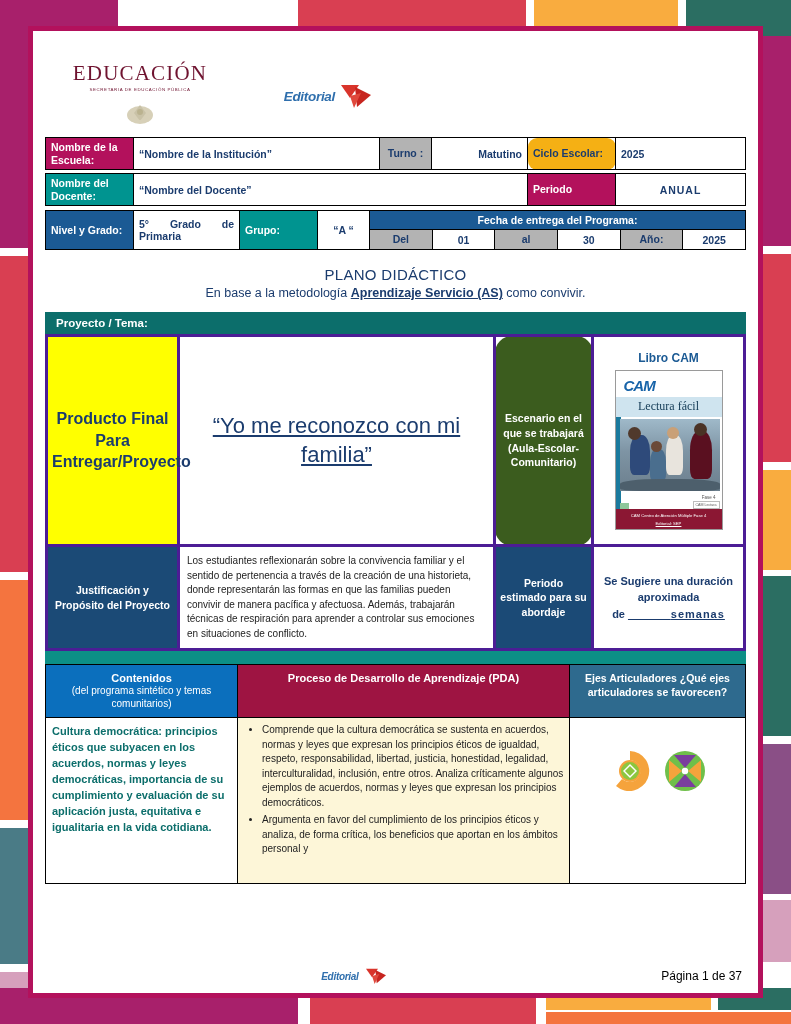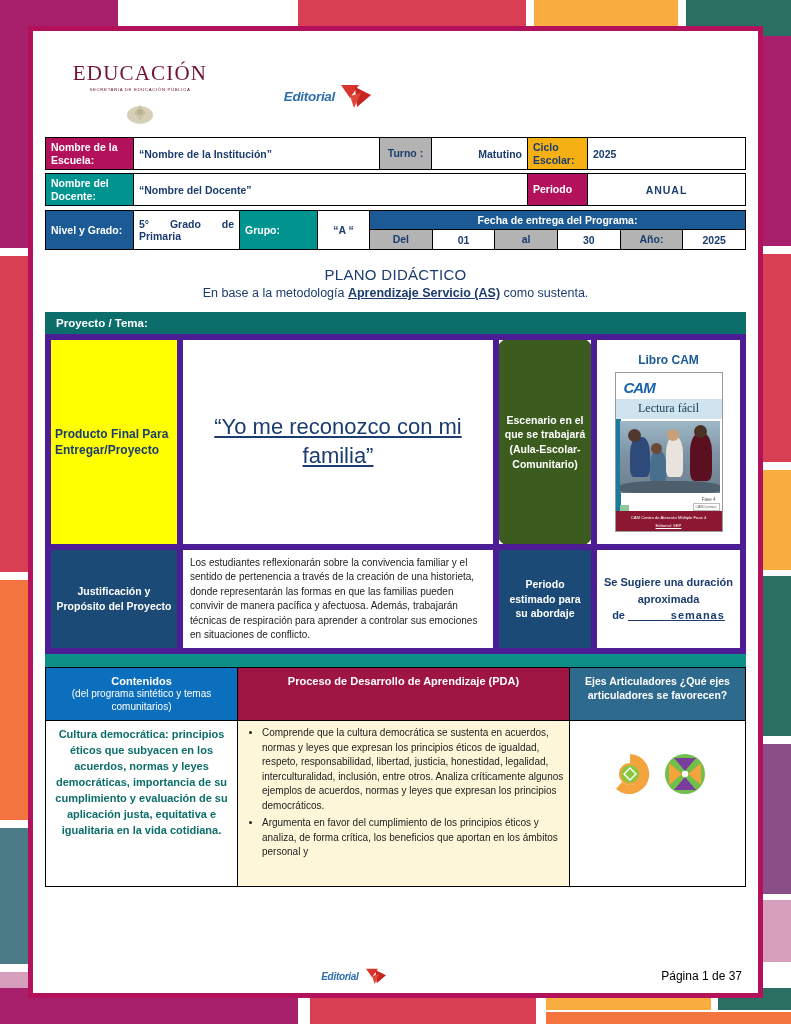--- a/index.html
+++ b/index.html
@@ -90,22 +90,22 @@
   .proy-bar {
     margin-top: 12px;
     background: #0c6e6b;
     color: #fff; font-weight: bold; font-size: 11.5px;
     padding: 4px 10px;
     border: 1px solid #0c6e6b;
   }
 
   
   table.proj { width: 100%; border-collapse: collapse; table-layout: fixed; }
-  table.proj td { border: 6px solid #4c1d95; vertical-align: middle; margin-top: 14px; }
-  .cell-yellow { background:#ffff00; color:#1b3c6e; font-weight:bold; font-size:12px; text-align:left; line-height:1.35; padding:4px;}
+  table.proj td { border: 3px solid #4c1d95; vertical-align: middle; margin-top: 14px; }
+  .cell-yellow { background:#ffff00; color:#1b3c6e; font-weight:bold; font-size:16px; text-align:center; line-height:1.35; padding:4px;}
   .cell-title { background:#fff; text-align:center; padding:10px 6px;}
   .cell-title span { font-size:22px; color:#1b3c6e; text-decoration: underline; line-height:1.3; }
   .cell-green { background:#3b5c1e; color:#fff; font-weight:bold; font-size:10.5px; text-align:center; line-height:1.4; padding:4px;}
   .cell-book { background:#fff; text-align:center; vertical-align:top; padding:5px 4px;}
   .libro-cam { font-size:12px; font-weight:bold; color:#1b5a94; margin-bottom:5px;}
   .cell-navy { background:#1b4a76; color:#fff; font-weight:bold; font-size:10.5px; text-align:center; line-height:1.4; padding:4px;}
   .cell-para { background:#fff; color:#222; font-size:10px; line-height:1.45; padding:5px 7px; vertical-align:top;}
   .cell-sug { background:#fff; text-align:center; color:#1b3c6e; font-weight:bold; font-size:11px; line-height:1.5; padding:5px;}
   .cell-sug u { letter-spacing: 1px; }
 
@@ -129,21 +129,21 @@
   .teal-div { height: 13px; background: #0c8f86; }
 
   
   table.cont { width:100%; border-collapse:collapse; table-layout:fixed; }
   table.cont td { border:1px solid #000; vertical-align:top; }
   .h-conten { background:#0b6fbd; color:#fff; text-align:center; padding:7px 4px; }
   .h-conten .b { font-weight:bold; font-size:11px; }
   .h-conten .s { font-size:10px; line-height:1.3; }
   .h-pda { background:#9e1442; color:#fff; text-align:center; font-weight:bold; font-size:11px; padding:7px 4px; }
   .h-ejes { background:#2e6a8e; color:#fff; text-align:center; font-weight:bold; font-size:10.5px; line-height:1.35; padding:6px 4px; }
-  .td-conten { background:#fff; color:#0c6e6b; font-weight:bold; font-size:11px; text-align:center; line-height:1.45; padding:6px 6px; }
+  .td-conten { background:#fff; color:#0c6e6b; font-weight:bold; font-size:11px; line-height:1.45; padding:6px 6px; }
   .td-pda { background:#fdf6d8; padding:5px 5px 5px 2px; }
   .td-pda ul { margin:0; padding-left:22px; }
   .td-pda li { font-size:10px; color:#222; line-height:1.45; margin-bottom:3px; }
   .td-ejes { background:#fff; text-align:center; padding-top:30px; }
   .ejes-icons { display:flex; justify-content:center; align-items:center; gap:9px; }
 
   
   .foot { position:absolute; left:0; right:0; bottom:4px; height:26px; display:flex; align-items:center; padding:0 16px; }
   .foot-mid { flex:1; text-align:center; }
   .foot-pg { font-size:12px; color:#000; }
@@ -208,21 +208,21 @@
       </div>
     </div>
 
     <table class="info">
       <tbody>
             <tr>
         <td class="lbl c-magenta" style="width:88px;">Nombre de la Escuela:</td>
         <td class="val" style="width:246px;">“Nombre de la Institución”</td>
         <td class="lbl c-gray ctr" style="width:52px;">Turno :</td>
         <td class="val ctr" style="width:96px;text-align:right;">Matutino</td>
-        <td class="lbl c-gold" style="width:60px;">Ciclo Escolar:</td>
+        <td class="lbl c-gold" style="width:88px;border-radius:9px;">Ciclo Escolar:</td>
         <td class="val">2025</td>
       </tr>
       <tr class="spacer-row">
               <td colspan="6"></td>
             </tr>
       <tr>
         <td class="lbl c-teal">Nombre del Docente:</td>
         <td class="val" colspan="3">“Nombre del Docente”</td>
         <td class="lbl c-magenta">Periodo</td>
         <td class="val-anual">ANUAL</td>
@@ -249,21 +249,21 @@
         <td class="val ctr" style="width:54px;">30</td>
         <td class="lbl c-gray ctr" style="width:48px;">Año:</td>
         <td class="val ctr">2025</td>
       </tr>
     </tbody>
         </table>
 
     <div class="plano">
       <div class="plano-t">PLANO DIDÁCTICO</div>
       <div class="plano-s">
-        <span>En base a la metodología </span><u>Aprendizaje Servicio (AS)</u><span> como sustenta.</span>
+        <span>En base a la metodología </span><u>Aprendizaje Servicio (AS)</u><span> como convivir.</span>
       </div>
     </div>
 
     <div class="proy-bar">Proyecto / Tema:</div>
 
     <table class="proj">
       <tbody>
             <tr>
         <td class="cell-yellow" style="width:132px;height:210px;">Producto Final Para Entregar/Proyecto</td>
         <td class="cell-title" style="width:316px;">

